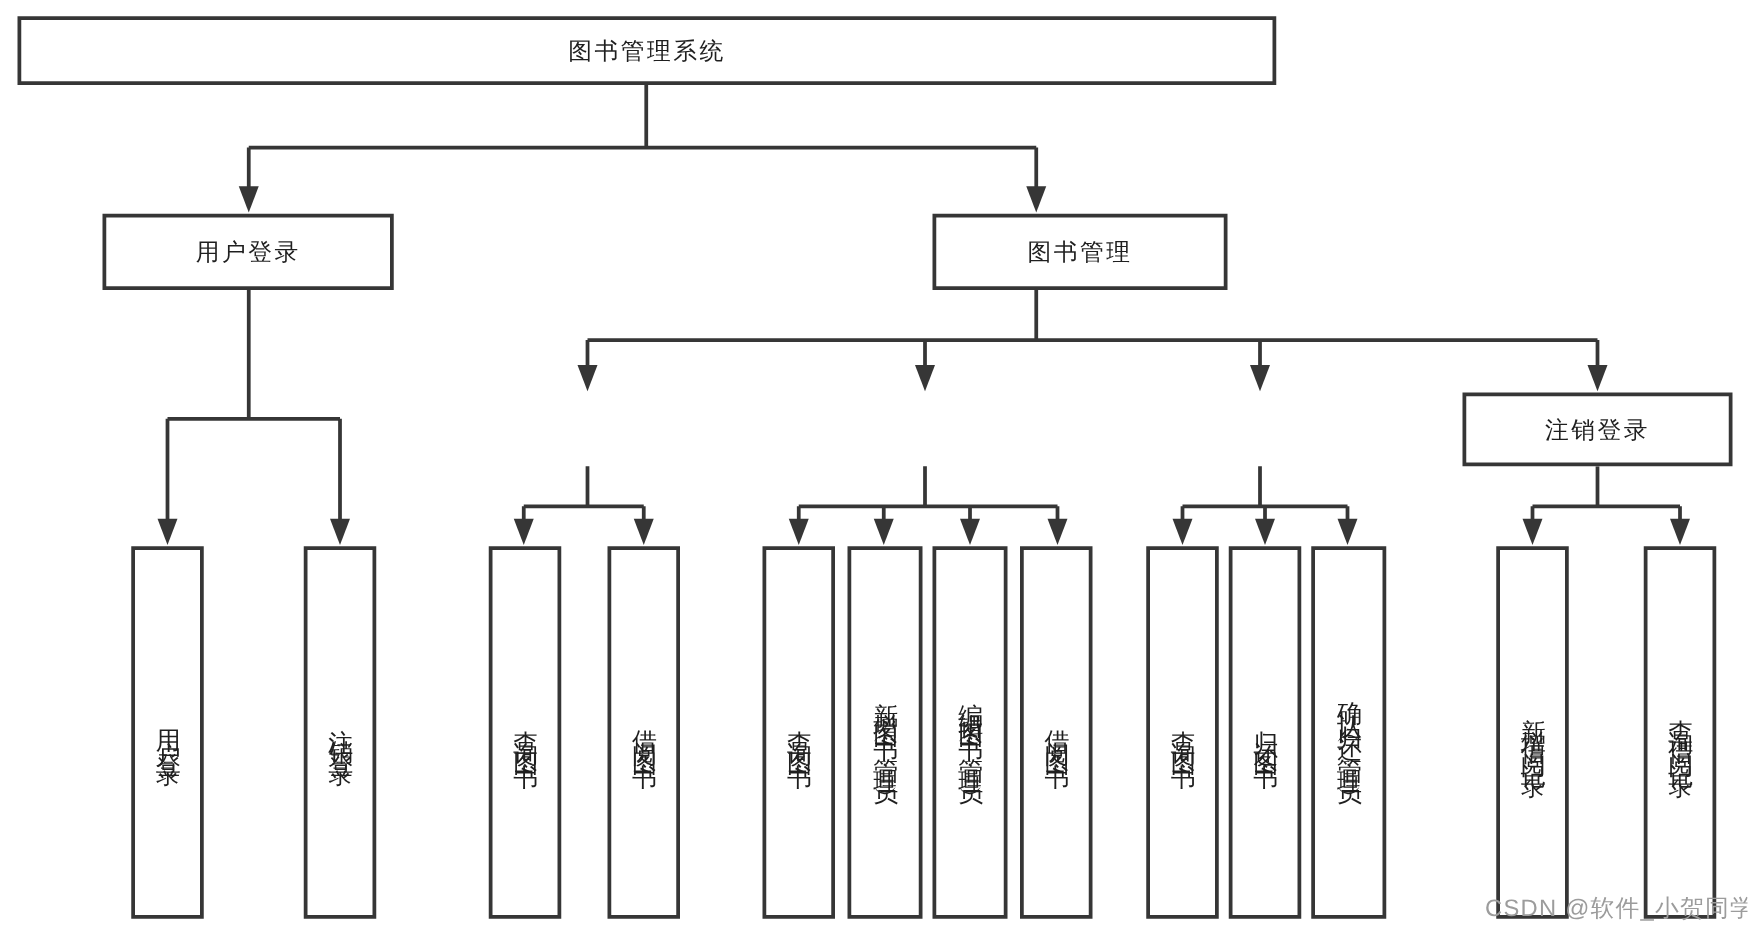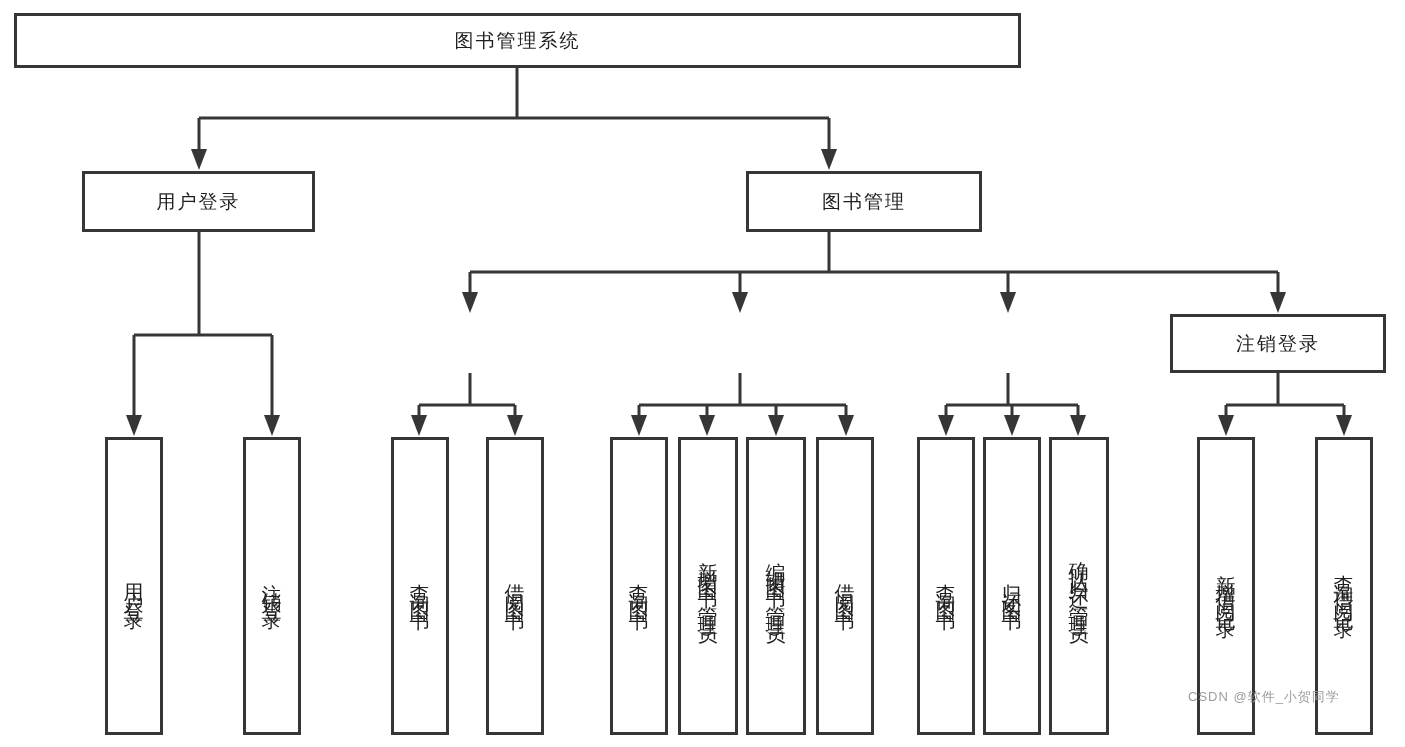--- a/index.html
+++ b/index.html
@@ -20,22 +20,22 @@
     display:flex; align-items:center; justify-content:center;
     color:var(--text); text-align:center;
   }
   .h{font-size:19px; letter-spacing:2px;}
   .v{
     writing-mode:vertical-rl; text-orientation:mixed;
     font-size:20px; letter-spacing:9px; line-height:1;
     padding:6px 0;
   }
   .watermark{
-    position:absolute; left:1188px; top:688px;
-    font-size:13px; letter-spacing:1px; color:var(--watermark);
+    position:absolute; left:1188px; top:714px;
+    font-size:19px; letter-spacing:1px; color:var(--watermark);
     z-index:3; white-space:nowrap;
   }
 </style>
 </head>
 <body>
 
 <div id="stage">
 
   <svg id="connectors" width="1405" height="747" viewBox="0 0 1405 747" aria-hidden="true">
     <path fill="none" stroke="currentColor" stroke-width="3" d="

